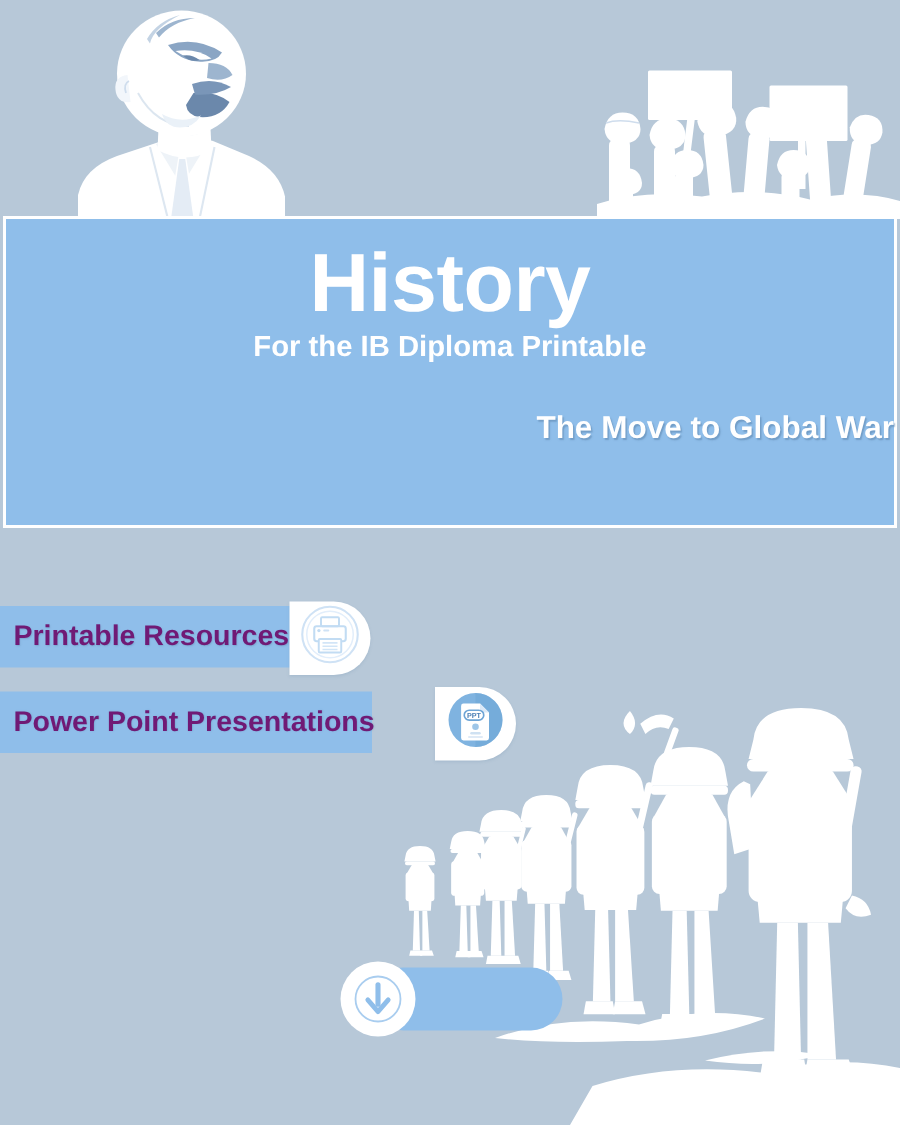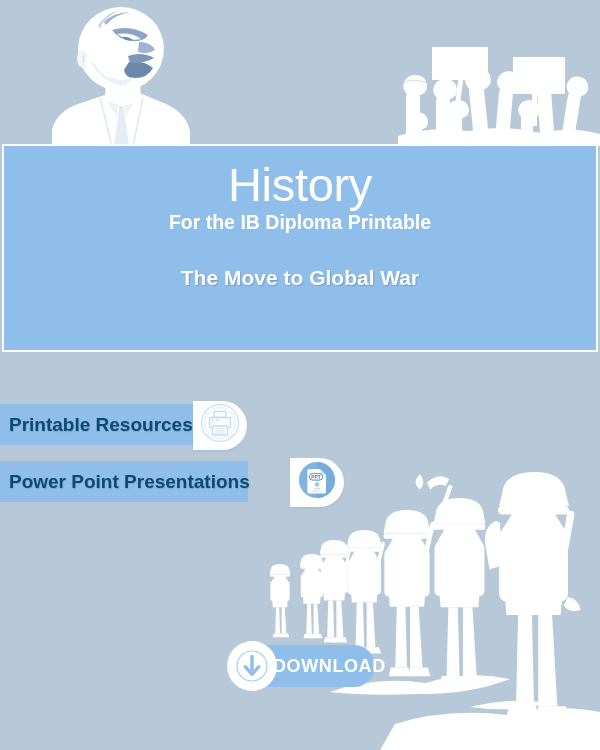--- a/index.html
+++ b/index.html
@@ -39,57 +39,58 @@
     width: 596px; height: 208px;
     background: #8fbeea;
     border: 2px solid #ffffff;
     box-sizing: border-box;
     text-align: center;
     color: #ffffff;
   }
   #title-main {
     margin: 0;
     padding-top: 14px;
-    font-size: 47px;
-    font-weight: normal;
+    font-size: 55px;
+    font-weight: bold;
     line-height: 1.05;
     letter-spacing: -0.3px;
   }
   #title-sub {
     margin: 0;
     padding-top: 2px;
     font-size: 19.5px;
     font-weight: bold;
     line-height: 1.2;
   }
   .title-line {
     margin: 0;
     font-size: 21px;
     font-weight: bold;
     line-height: 1.55;
     text-shadow: 1px 1px 1px rgba(90,130,170,0.55);
+    text-align: right;
   }
   #title-line-1 { padding-top: 27px; }
 
   
   .res-bar {
     position: absolute;
     height: 41px;
     display: flex;
     align-items: center;
   }
   #bar-print { left: 0; top: 404px; }
   #bar-ppt   { left: 0; top: 461px; gap: 44px; }
 
   .res-label {
     height: 41px;
     display: flex;
     align-items: center;
     background: #8fbeea;
-    color: #0c4a6e;
+    color: #701a75;
     font-size: 19px;
     font-weight: bold;
     padding: 0 9px 0 9px;
     box-sizing: border-box;
     white-space: nowrap;
     text-shadow: 0.5px 0.5px 1px rgba(100,140,180,0.45);
   }
   #bar-print .res-label { width: 195px; }
   #bar-ppt   .res-label { width: 248px; }
 
@@ -395,21 +396,20 @@
           <circle cx="21" cy="25.5" r="2.2" fill="#9ec6e8"></circle>
           <rect x="17.5" y="29" width="7" height="1.6" rx="0.8" fill="#cfe1f2"></rect>
           <rect x="16" y="31.6" width="10" height="1.4" rx="0.7" fill="#dfeaf6"></rect>
         </svg>
       </span>
     </div>
   </div>
 
   <div id="download-btn">
     <div id="download-pill"></div>
-    <div id="download-label">DOWNLOAD</div>
     <div id="download-circle">
       <svg width="36" height="36" viewBox="0 0 36 36" xmlns="http://www.w3.org/2000/svg">
         <circle cx="18" cy="18" r="16.4" fill="#ffffff" stroke="#ffffff" stroke-width="1.2"></circle>
         <circle cx="18" cy="18" r="15" fill="none" stroke="#a9cdef" stroke-width="1.2"></circle>
         <path d="M18 8.5 v13" stroke="#8fbeea" stroke-width="3.4" stroke-linecap="round"></path>
         <path d="M11.2 18.6 L18 26.4 L24.8 18.6" fill="none" stroke="#8fbeea" stroke-width="3.2" stroke-linecap="round" stroke-linejoin="round"></path>
       </svg>
     </div>
   </div>
 

